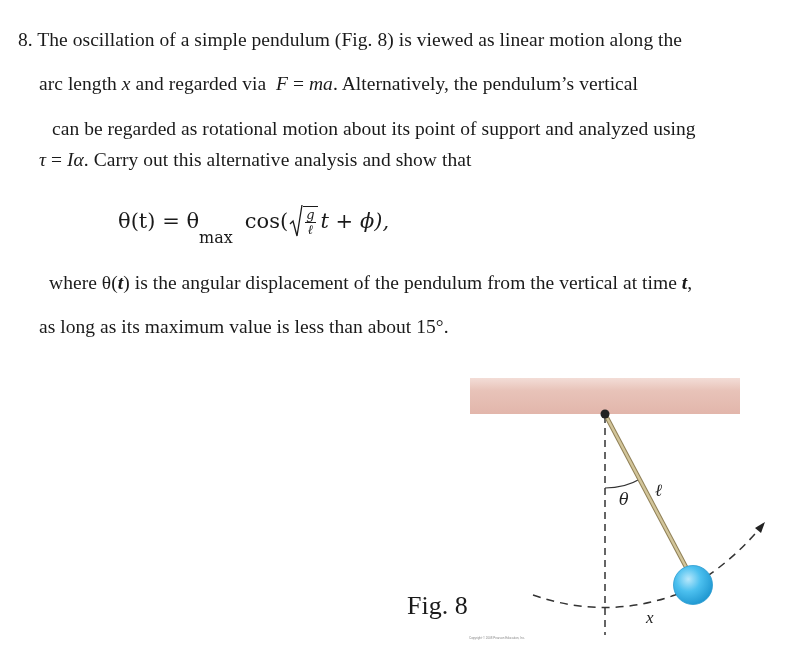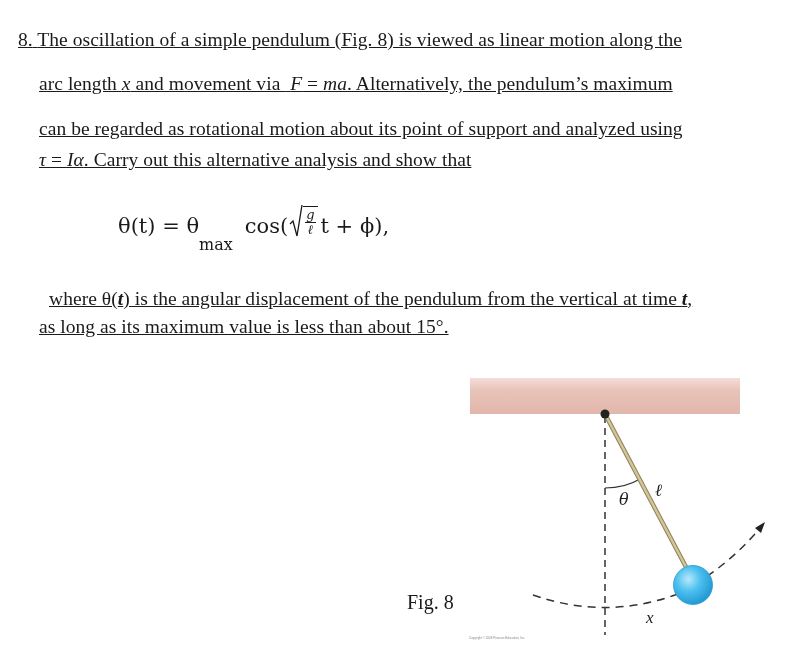--- a/index.html
+++ b/index.html
@@ -1,69 +1,69 @@
 <!DOCTYPE html>
 <html><head>
 <meta charset="utf-8">
 <style>
   html, body { margin: 0; padding: 0; background: #ffffff; }
   body { width: 800px; height: 653px; position: relative; overflow: hidden;
          font-family: "Liberation Serif", "DejaVu Serif", serif; color: #1a1a1a; }
-  .line { position: absolute; font-size: 19.5px; white-space: nowrap; letter-spacing: 0.05px; text-decoration: underline; }
+  .line { position: absolute; font-size: 19.5px; white-space: nowrap; letter-spacing: 0.05px; }
   .it { font-style: italic; }
   .bi { font-style: italic; font-weight: bold; }
   .eq { position: absolute; left: 118px; top: 204px; font-size: 21px; white-space: nowrap;
-        font-family: "DejaVu Serif", serif; display: flex; align-items: flex-end; }
+        font-family: "DejaVu Serif", serif; display: flex; align-items: center; }
   .eq .sub { font-size: 16px; position: relative; top: 16px; font-family: "DejaVu Serif", serif; }
   .sqrt { display: inline-flex; align-items: center; margin-left: 1px; }
   .frac { display: inline-flex; flex-direction: column; align-items: center; font-size: 13px;
           font-style: italic; line-height: 13px; border-top: 1.3px solid #1a1a1a; padding: 1px 2px 0 2px; margin-right: 3px;}
   .frac .num { border-bottom: 1px solid #1a1a1a; padding: 0 1px 1px 1px; }
   #figure { position: absolute; left: 460px; top: 370px; width: 320px; height: 283px; }
-  .figlabel { position: absolute; left: 407px; top: 591px; font-size: 20px; }
+  .figlabel { position: absolute; left: 407px; top: 591px; font-size: 26px; }
   .copyright { position: absolute; left: 469px; top: 636px; font-size: 3px; color: #888; font-family: "Liberation Sans", sans-serif; }
 </style>
 </head>
 <body>
 
 <div>
   <div class="line" style="left:18px; top:29px;">
     <span>8.</span>
     <span>The oscillation of a simple pendulum (Fig. 8) is viewed as linear motion along the</span>
   </div>
 
   <div class="line" style="left:39px; top:73px;">
-    <span>arc length </span><span class="it">x</span><span> and movement via </span>&nbsp;<span class="it">F</span><span> = </span><span class="it">ma</span><span>.  Alternatively, the pendulum’s maximum</span>
+    <span>arc length </span><span class="it">x</span><span> and regarded via </span>&nbsp;<span class="it">F</span><span> = </span><span class="it">ma</span><span>.  Alternatively, the pendulum’s vertical</span>
   </div>
 
-  <div class="line" style="left:39px; top:118px;">
+  <div class="line" style="left:52px; top:118px;">
     <span>can be regarded as rotational motion about its point of support and analyzed using</span>
   </div>
 
   <div class="line" style="left:39px; top:149px;">
     <span class="it">τ</span><span> = </span><span class="it">Iα</span><span>. Carry out this alternative analysis and show that</span>
   </div>
 
   <div class="eq">
     <span>θ(t) = θ</span>
     <span class="sub">max</span>
     <span style="margin-left:12px;"> cos(</span>
     <span class="sqrt">
       <svg width="14" height="34" viewBox="0 0 14 34">
         <polyline points="1,20 4,17 8,32 13,1" fill="none" stroke="#1a1a1a" stroke-width="1.3"></polyline>
       </svg>
       <span class="frac">
         <span class="num">g</span>
         <span>ℓ</span>
       </span>
     </span>
-    <span style="">t + ϕ),</span>
+    <span style="font-style:italic;">t + ϕ),</span>
   </div>
 
-  <div class="line" style="left:49px; top:288px;">
+  <div class="line" style="left:49px; top:272px;">
     <span>where θ(</span><span class="bi">t</span><span>)  is the angular displacement of the pendulum from the vertical at time </span><span class="bi">t</span><span>,</span>
   </div>
 
   <div class="line" style="left:39px; top:316px;">
     <span>as long as its maximum value is less than about 15°.</span>
   </div>
 </div>
 
 <div id="figure">
   <svg width="320" height="283" viewBox="0 0 320 283">

